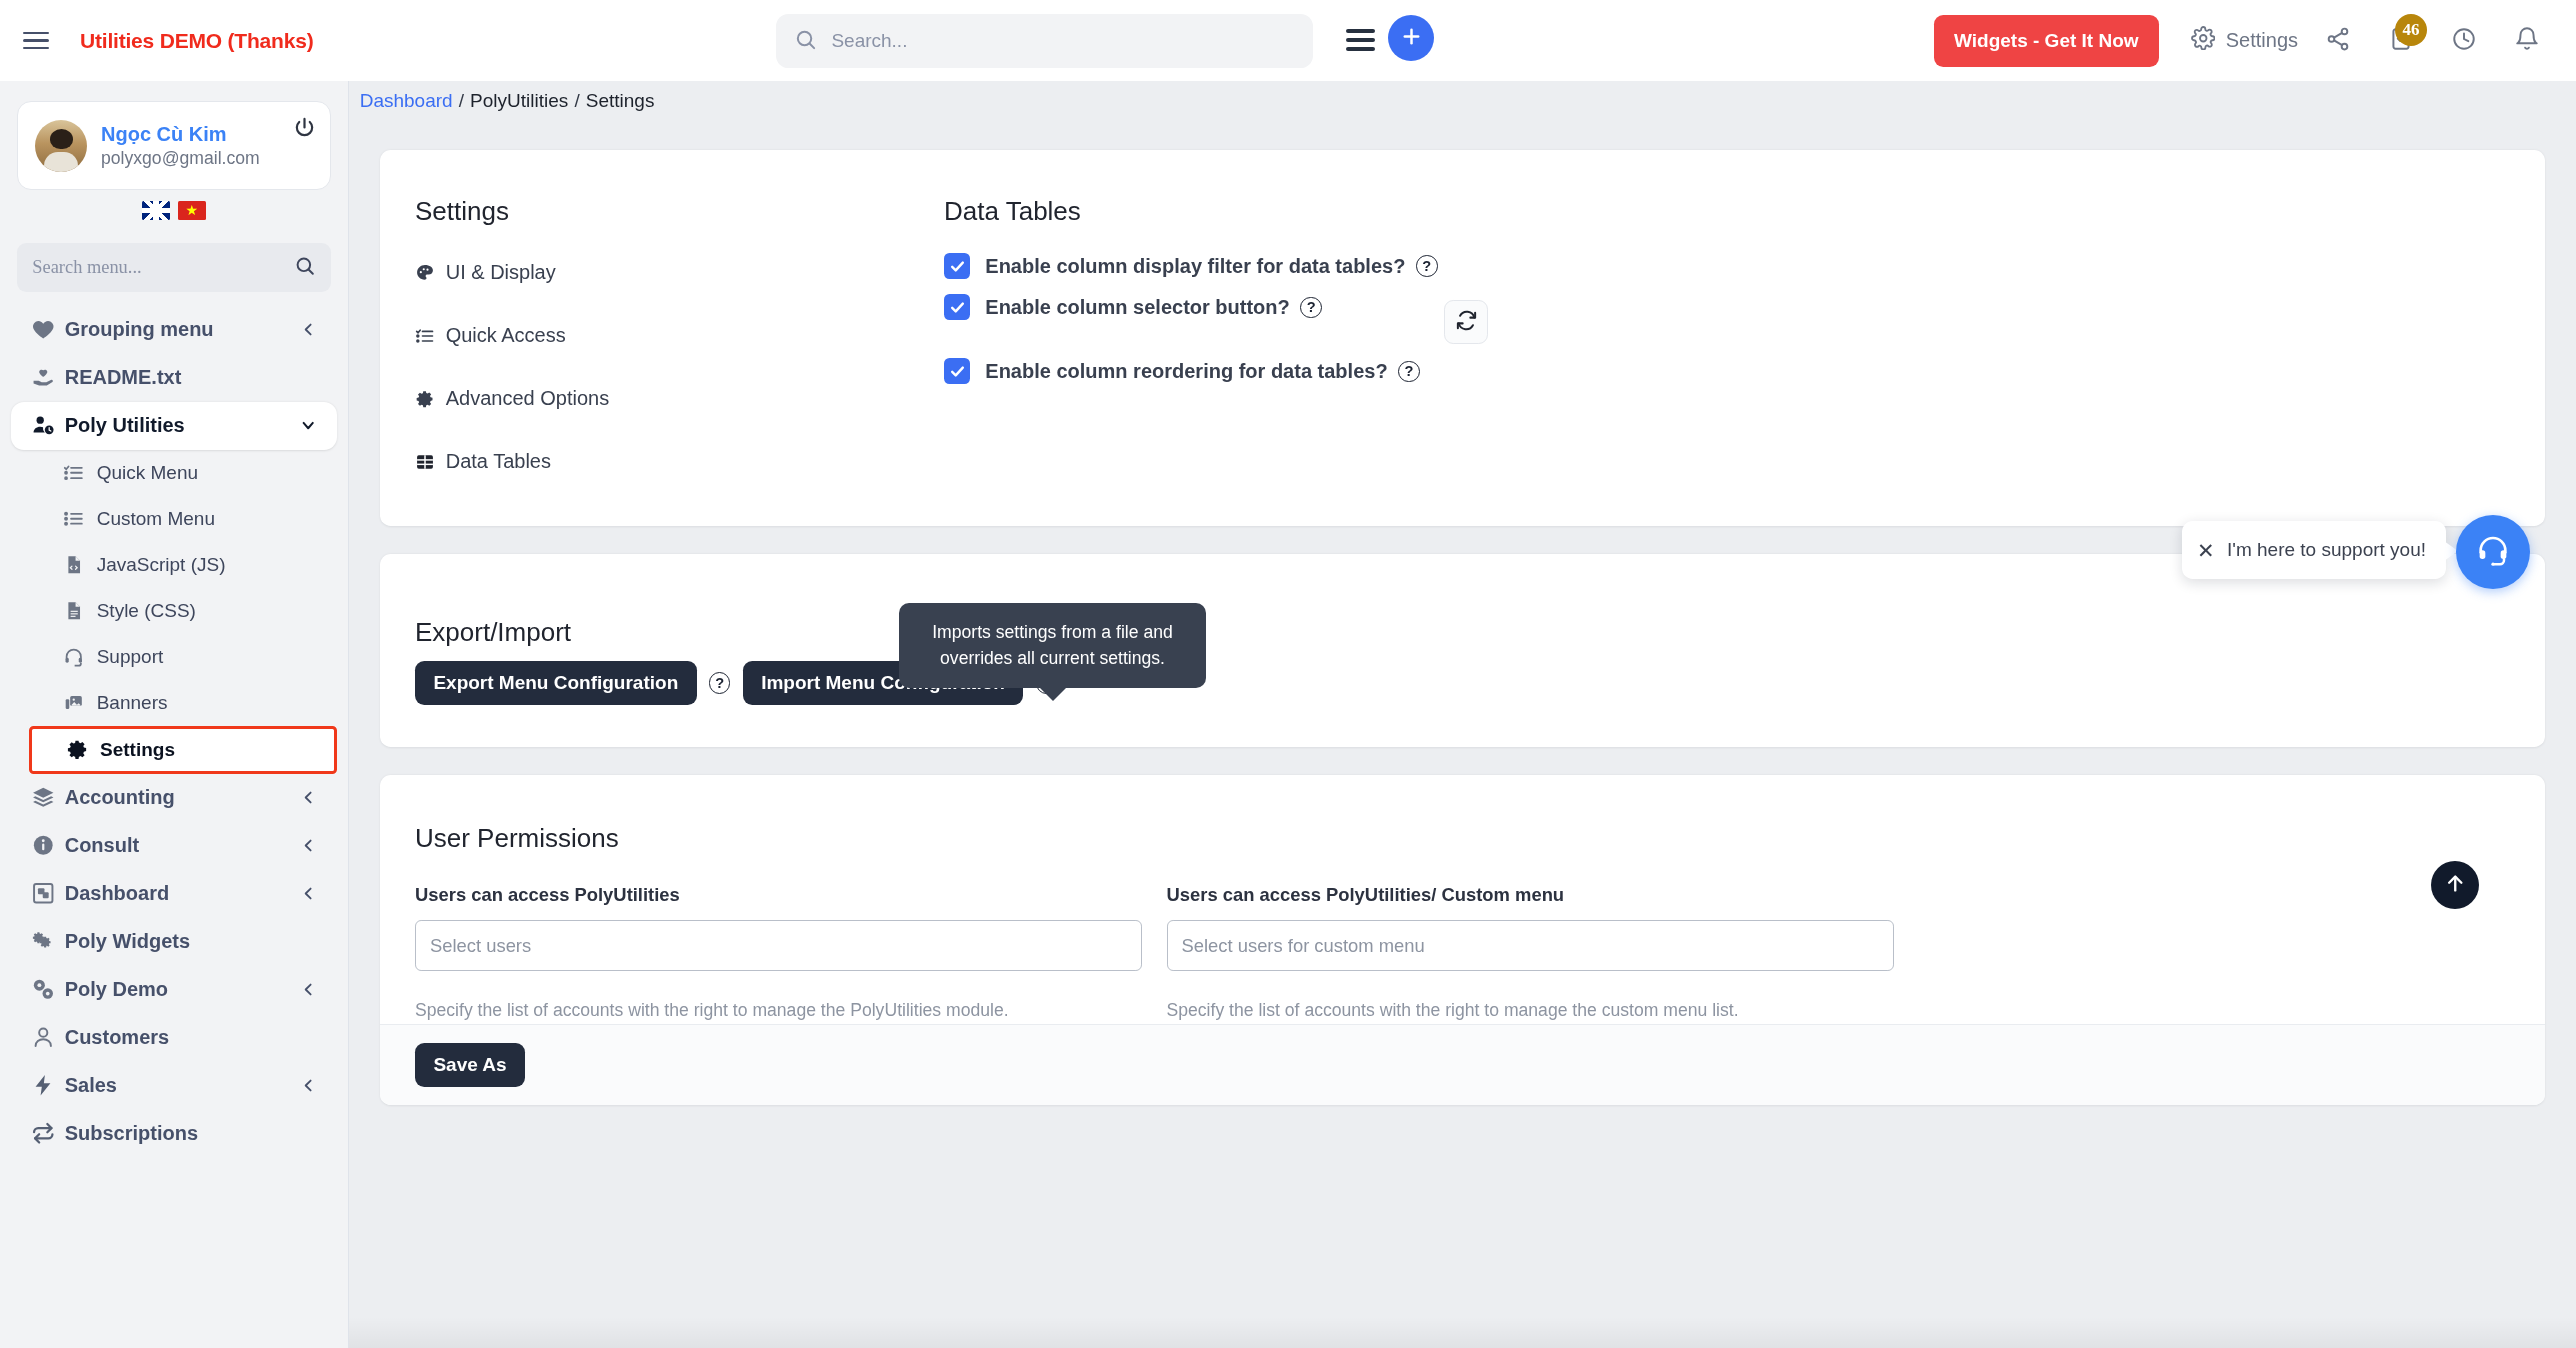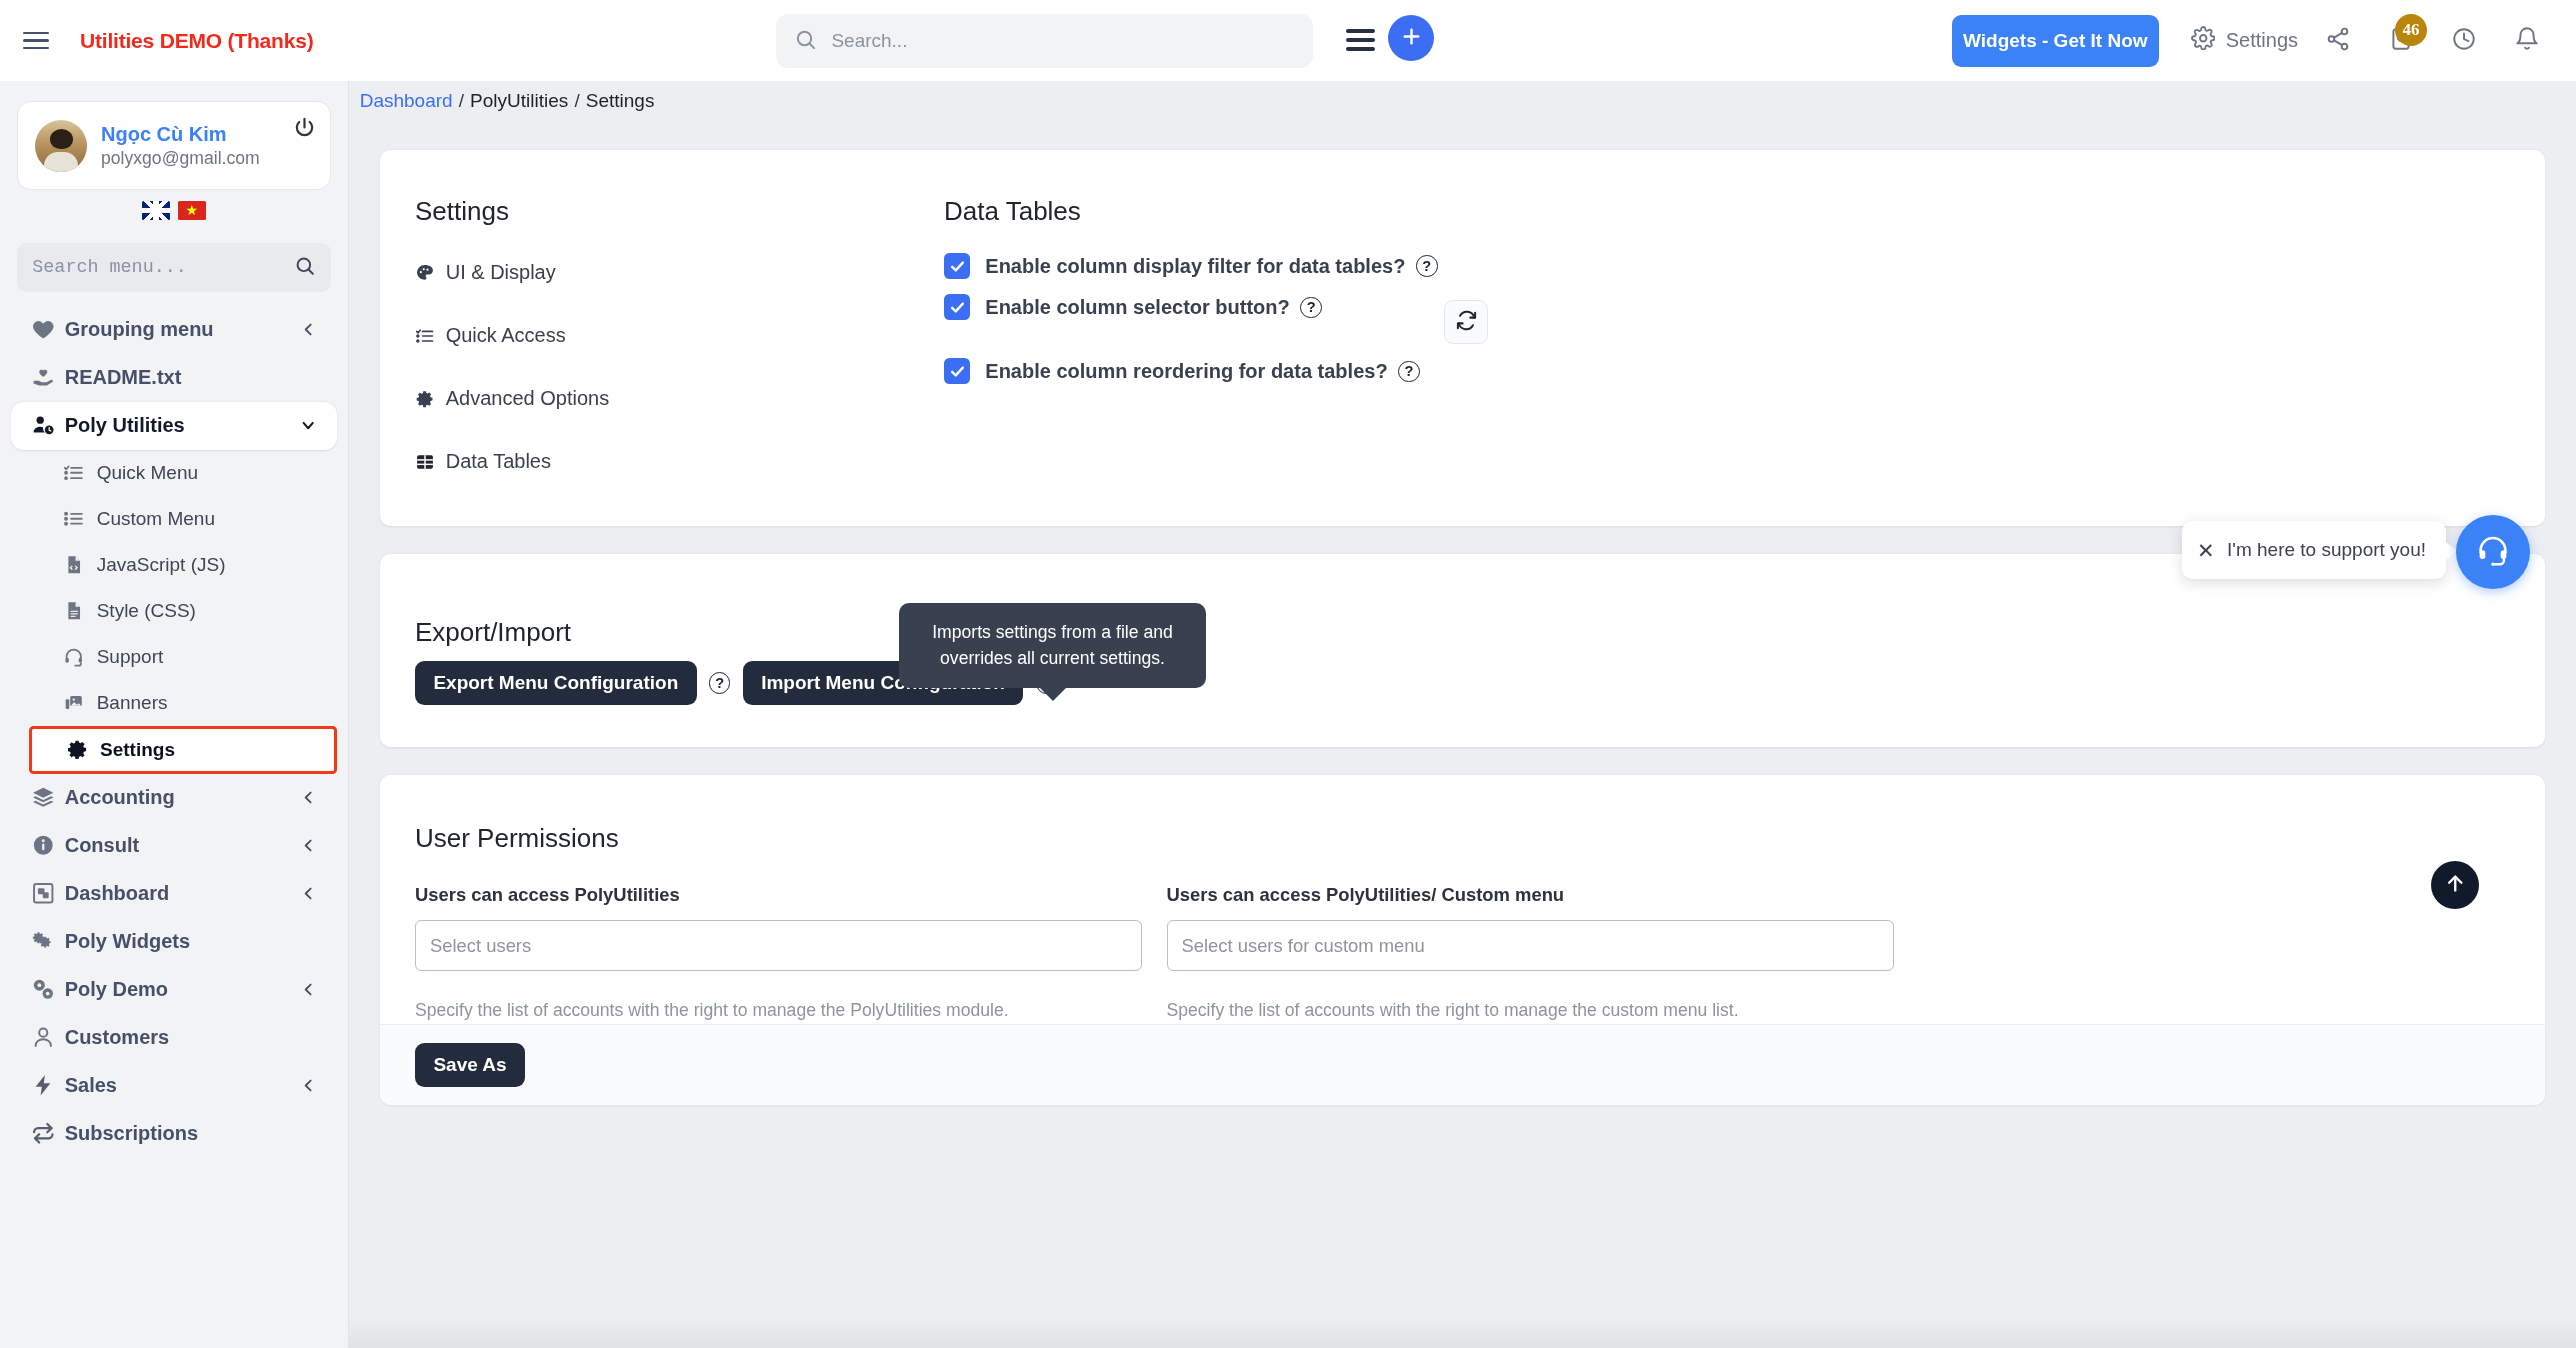--- a/index.html
+++ b/index.html
@@ -54,22 +54,22 @@
     width: 46px; height: 46px; border-radius: 50%;
     background: #3b6ef3; display:flex; align-items:center; justify-content:center;
     cursor:pointer; border:none;
   }
 
   .right-cluster {
     position: absolute; right: 26px; top: 0; height: 81px;
     display: flex; align-items: center; gap: 0px;
   }
   .cta-green {
-    background: #3b82f6; color: #fff; border: none; border-radius: 9.2px;
-    height: 52px; padding: 0 11px; font-size: 19px; font-weight: bold;
+    background: #ef4444; color: #fff; border: none; border-radius: 9.2px;
+    height: 52px; padding: 0 20px; font-size: 19px; font-weight: bold;
     font-family: "Liberation Sans", sans-serif; cursor: pointer; white-space: nowrap; text-align: center;
   }
   .settings-link {
     display:flex; align-items:center; gap: 10.7px; margin-left: 32px;
     color: #6d7585; font-size: 20px; cursor: pointer;
   }
   .icon-btn {
     width: 46px; height: 46px; display:flex; align-items:center; justify-content:center;
     cursor:pointer; position: relative; margin-left: 17px;
   }
@@ -124,21 +124,21 @@
       linear-gradient(to right,transparent 44%,#cf142b 44%,#cf142b 56%,transparent 56%);}
   .flag-vn { background:#da251d; display:flex; align-items:center; justify-content:center; }
   .flag-vn span { color:#ffff00; font-size:14px; line-height:1; }
 
   .menu-search {
     margin: 23px 17px 0 17px; height: 49px; background: #e8eaee;
     border-radius: 9.2px; display:flex; align-items:center; padding: 0 15.3px;
   }
   .menu-search input {
     border:none; outline:none; background:transparent; font-size: 18.4px;
-    color:#4d7c0f; width:100%; font-family:Liberation Mono, monospace;
+    color:#4d7c0f; width:100%; font-family:Liberation Serif, serif;
   }
   .menu-search input::placeholder { color:#8a92a6; }
 
   .nav { margin-top: 14px; }
   .nav-item {
     display:flex; align-items:center; height: 48px; padding: 0 20px 0 20px;
     cursor:pointer; position: relative; margin: 0 10.7px;
     border-radius: 10.7px;
   }
   .nav-item .ico { width:34px; flex:0 0 34px; display:flex; align-items:center; justify-content:flex-start; color:#6d7585; }

